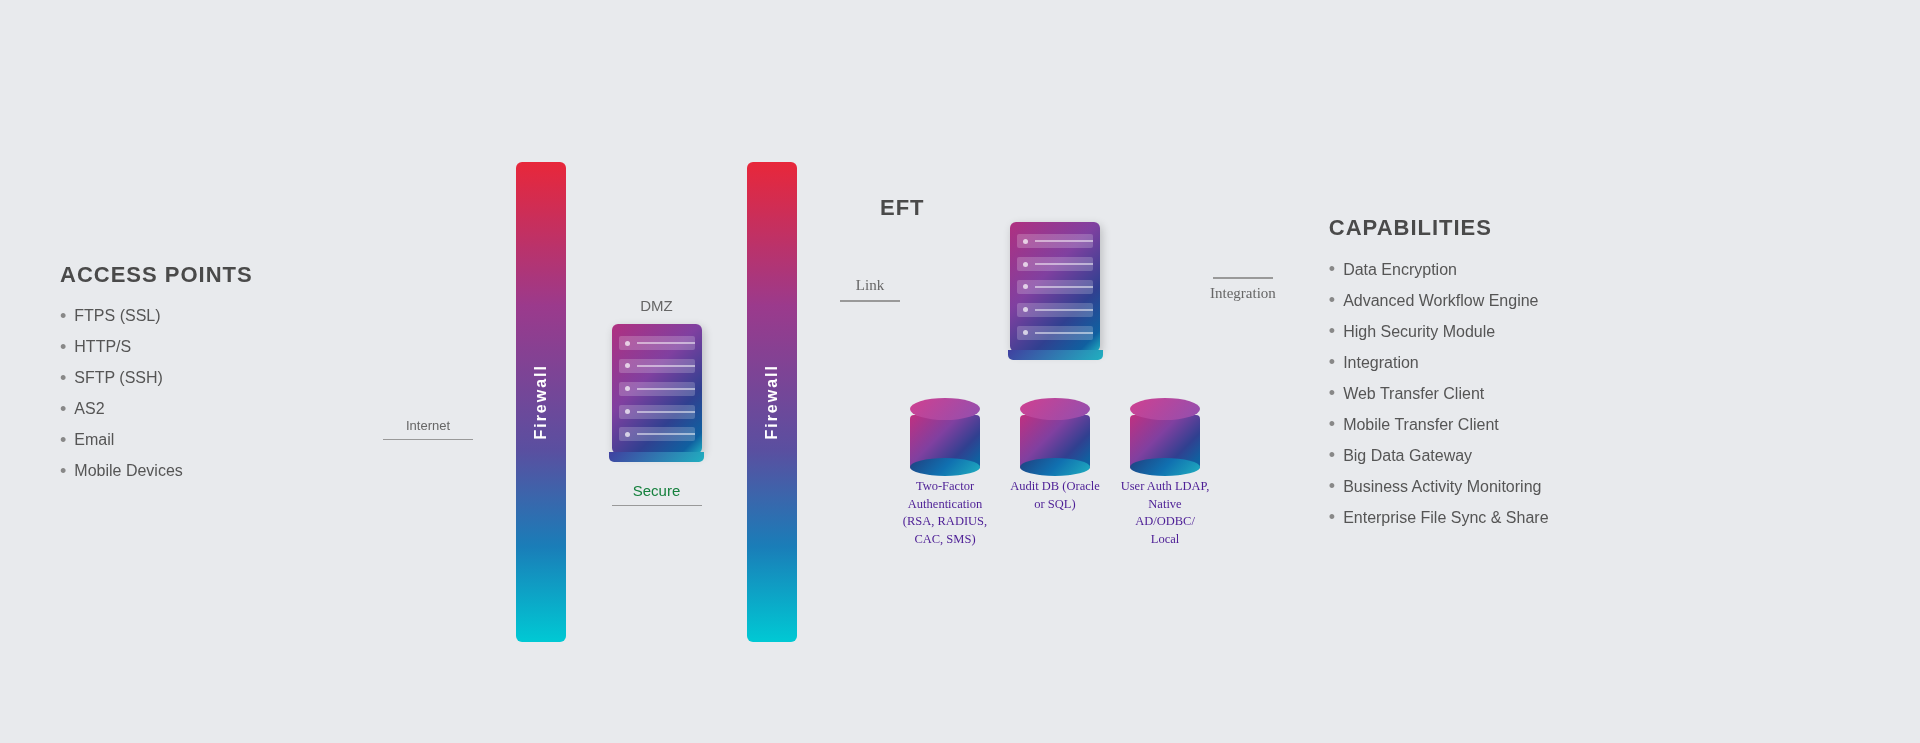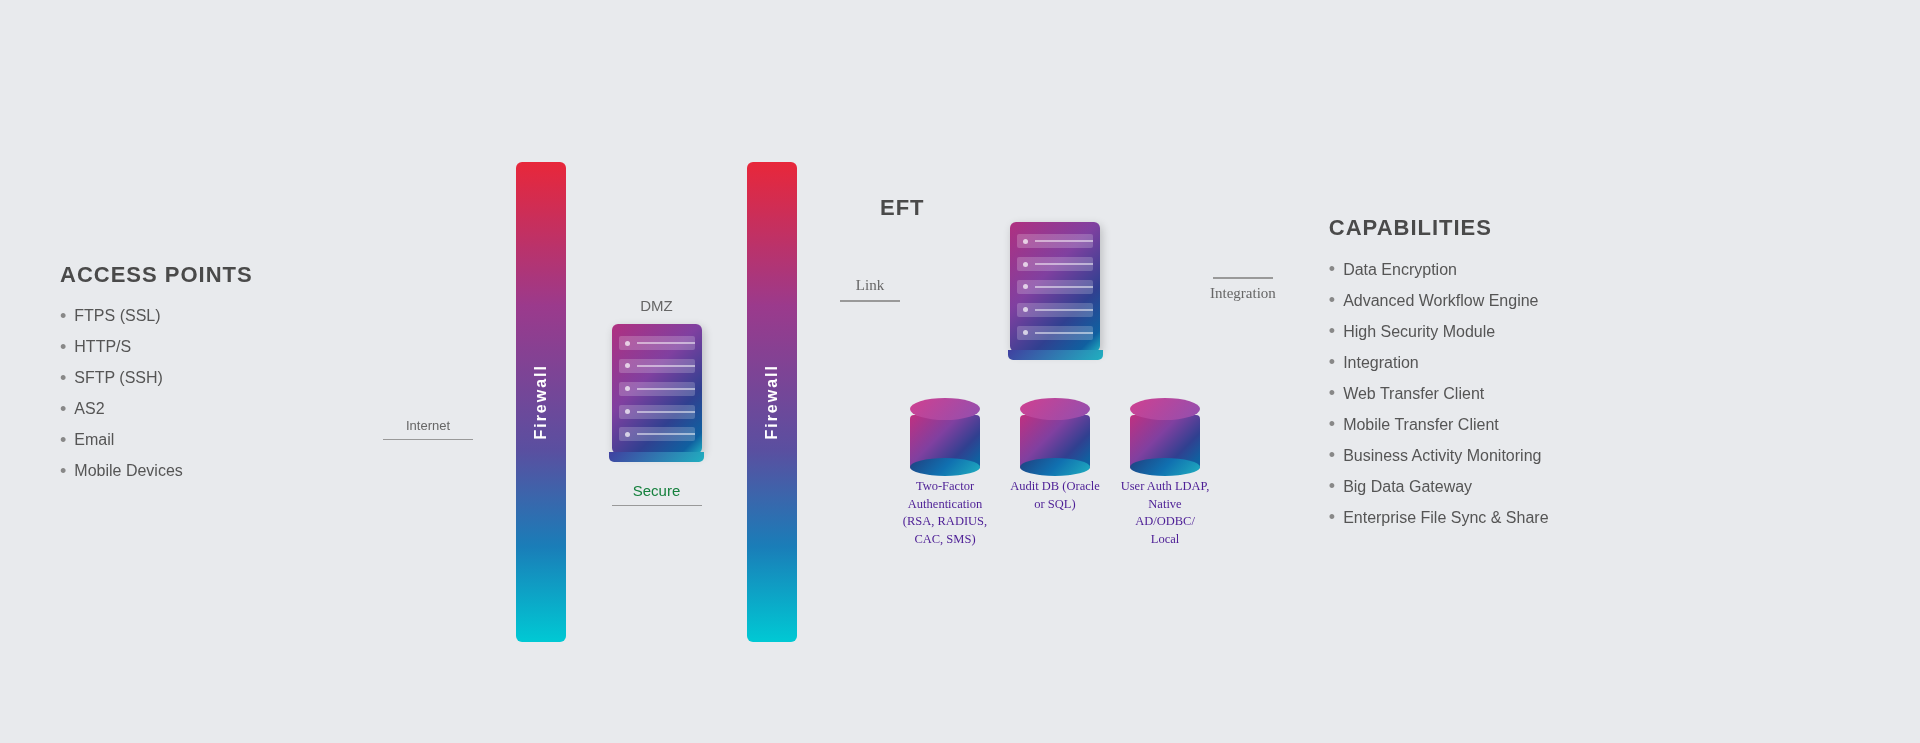--- a/index.html
+++ b/index.html
@@ -356,24 +356,24 @@
       <li>
           <span>Integration</span>
         </li>
       <li>
           <span>Web Transfer Client</span>
         </li>
       <li>
           <span>Mobile Transfer Client</span>
         </li>
       <li>
+          <span>Big Data Gateway</span>
+        </li>
+      <li>
           <span>Business Activity Monitoring</span>
         </li>
       <li>
-          <span>Big Data Gateway</span>
-        </li>
-      <li>
           <span>Enterprise File Sync &amp; Share</span>
         </li>
     </ul>
   </div>
 
 </div>
 
 </body></html>

